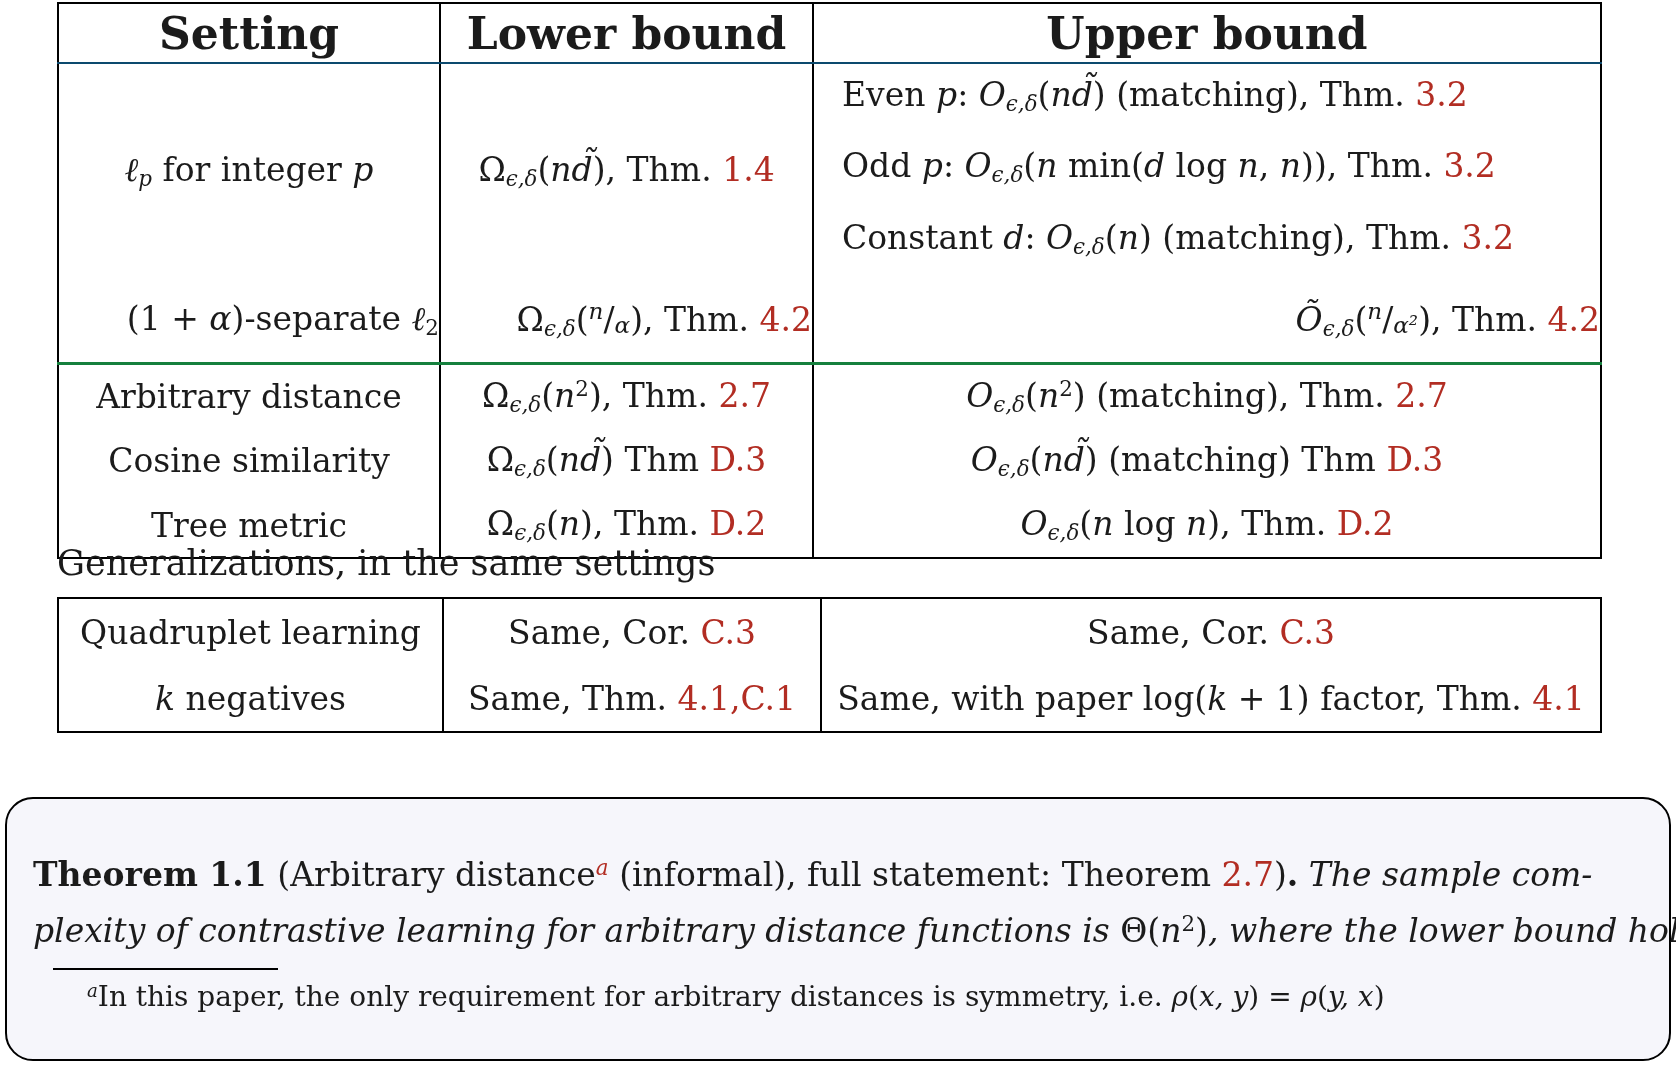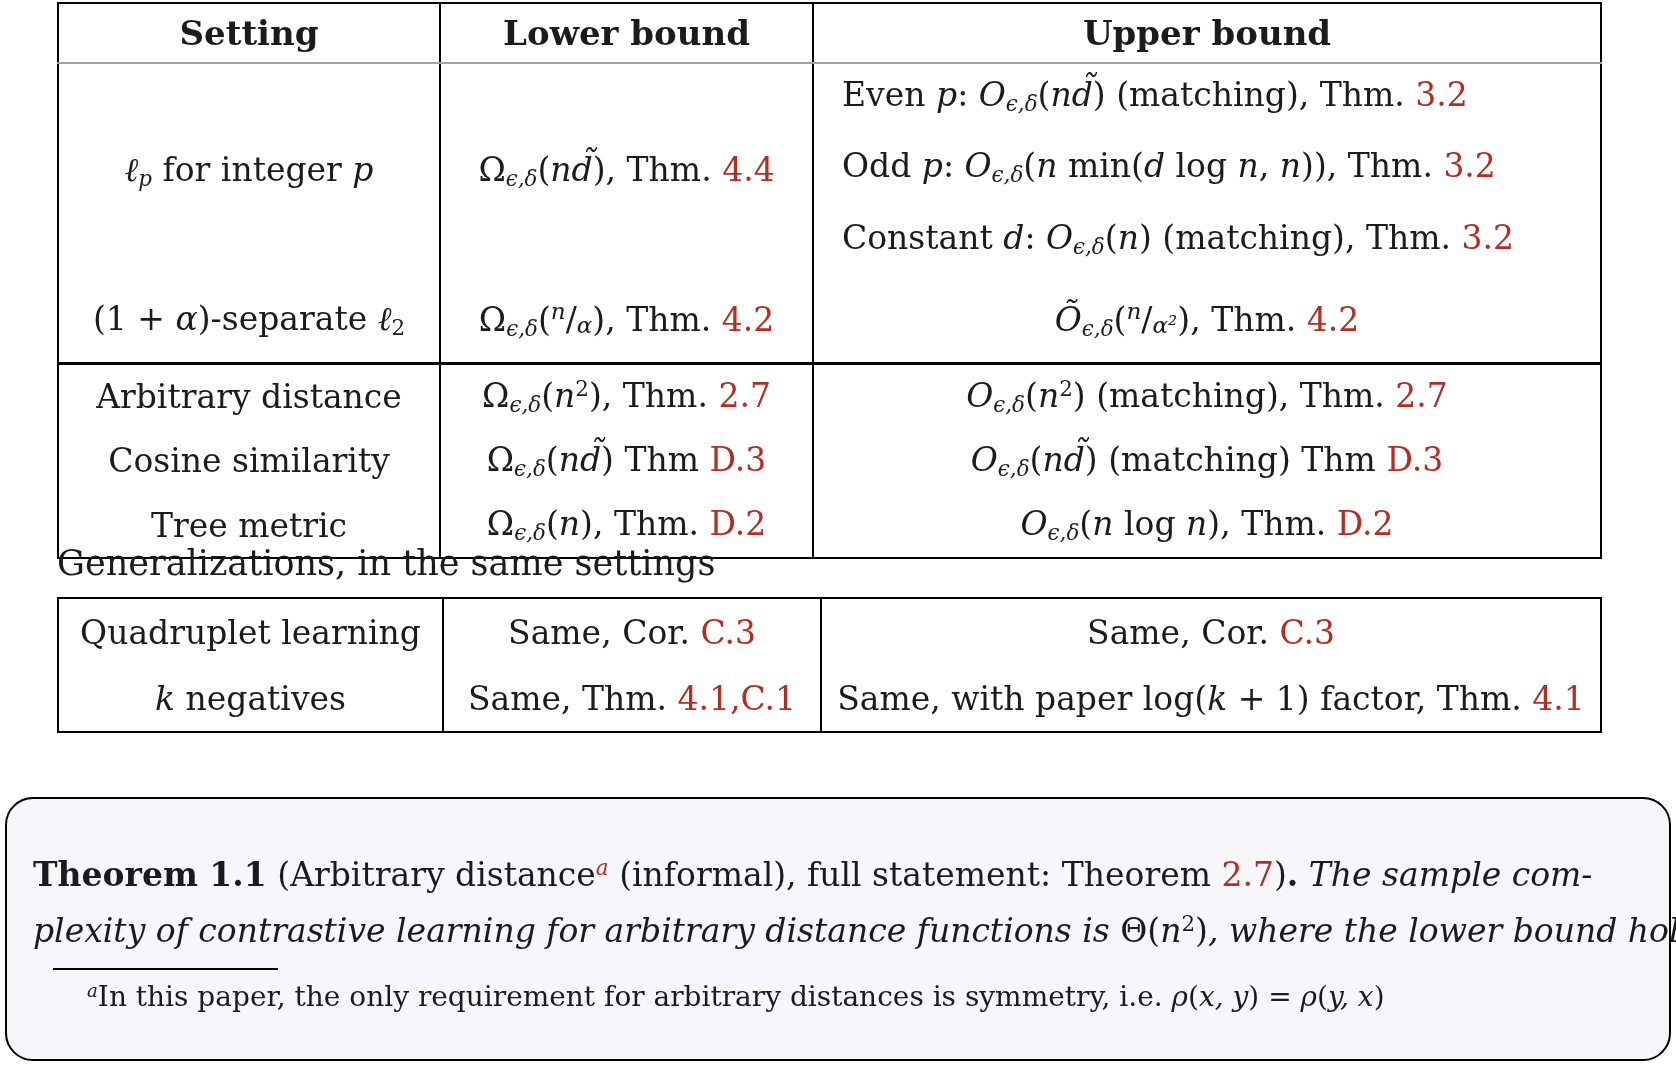--- a/index.html
+++ b/index.html
@@ -9,23 +9,23 @@
     width:1676px; height:1075px; position:relative; overflow:hidden;
     font-family:"DejaVu Serif","Liberation Serif",serif; color:var(--ink);
     font-size:33px;
   }
   table { border-collapse:collapse; position:absolute; table-layout:fixed; }
   td, th {
     border-left:2px solid #000; border-right:2px solid #000;
     text-align:center; vertical-align:middle; padding:0; font-weight:normal;
   }
   .t1 { left:57px; top:2px; width:1543px; border:2px solid #000; }
-  .t1 .hdr th { border-bottom:2px solid #a3a3a3; height:60px; font-weight:bold; font-size:34px; }
+  .t1 .hdr th { border-bottom:2px solid #0c4a6e; height:60px; font-weight:bold; font-size:44px; }
   .t1 .lp td { height:186px; border-bottom:none; }
-  .t1 .sep td { height:85px; border-bottom:3px solid #000000; }
+  .t1 .sep td { height:85px; border-bottom:3px solid #15803d;text-align:right; }
   .t1 .mid td { height:65px; }
   .ul { text-align:left; padding-left:28px; }
   .uline { line-height:62px; white-space:nowrap; }
   .gen {
     position:absolute; left:57px; top:540px; width:1543px; text-align:left;
     font-weight:normal; font-size:35px; line-height:46px;
   }
   .t2 { left:57px; top:597px; width:1543px; border:2px solid #000; }
   .t2 td { height:67px; }
   .thmbox {
@@ -55,21 +55,21 @@
       <col style="width:788px">
     </colgroup>
   <tbody>
       <tr class="hdr">
     <th>Setting</th>
     <th>Lower bound</th>
     <th>Upper bound</th>
   </tr>
   <tr class="lp">
     <td><span class="i">ℓ</span><span class="sb i">p</span><span> for integer </span><span class="i">p</span></td>
-    <td><span>Ω</span><span class="sb i">ϵ,δ</span><span>(</span><span class="i">nd̃</span><span>), Thm. </span><span class="r">4.4</span></td>
+    <td><span>Ω</span><span class="sb i">ϵ,δ</span><span>(</span><span class="i">nd̃</span><span>), Thm. </span><span class="r">1.4</span></td>
     <td class="ul">
       <div class="uline"><span>Even </span><span class="i">p</span><span>: </span><span class="i">O</span><span class="sb i">ϵ,δ</span><span>(</span><span class="i">nd̃</span><span>) (matching), Thm. </span><span class="r">3.2</span></div>
       <div class="uline"><span>Odd </span><span class="i">p</span><span>: </span><span class="i">O</span><span class="sb i">ϵ,δ</span><span>(</span><span class="i">n</span><span> min(</span><span class="i">d</span><span> log </span><span class="i">n</span><span>, </span><span class="i">n</span><span>)), Thm. </span><span class="r">3.2</span></div>
       <div class="uline"><span>Constant </span><span class="i">d</span><span>: </span><span class="i">O</span><span class="sb i">ϵ,δ</span><span>(</span><span class="i">n</span><span>) (matching), Thm. </span><span class="r">3.2</span></div>
     </td>
   </tr>
   <tr class="sep">
     <td><span>(1 + </span><span class="i">α</span><span>)-separate </span><span class="i">ℓ</span><span class="sb">2</span></td>
     <td><span>Ω</span><span class="sb i">ϵ,δ</span><span>(</span><span class="nn i">n</span><span>/</span><span class="nd i">α</span><span>), Thm. </span><span class="r">4.2</span></td>
     <td><span class="i">Õ</span><span class="sb i">ϵ,δ</span><span>(</span><span class="nn i">n</span><span>/</span><span class="nd i">α²</span><span>), Thm. </span><span class="r">4.2</span></td>

